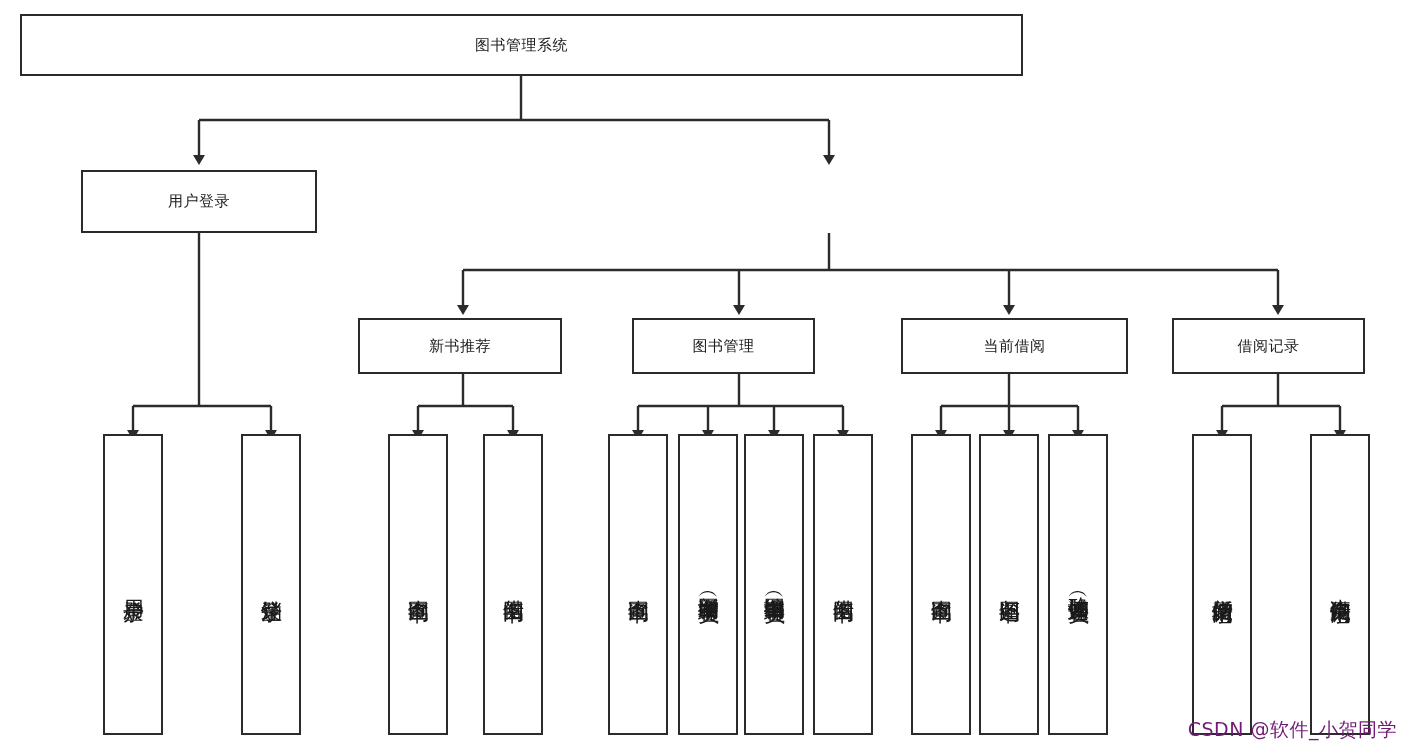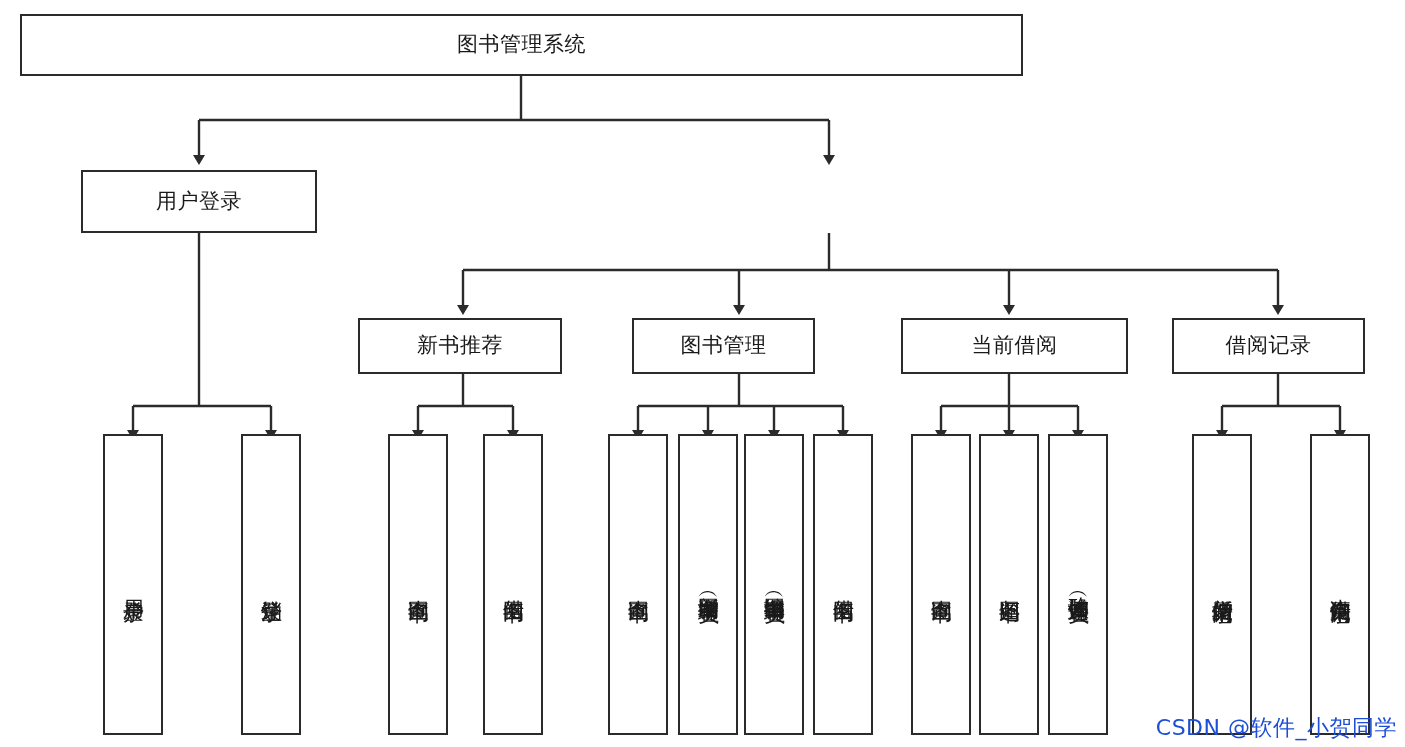--- a/index.html
+++ b/index.html
@@ -33,39 +33,39 @@
     position: absolute;
     box-sizing: border-box;
     border: 2px solid #2b2b2b;
     background: #ffffff;
     display: flex;
     align-items: center;
     justify-content: center;
     color: #1a1a1a;
   }
   .node-h {
-    font-size: 21px;
+    font-size: 15px;
     line-height: 1.1;
     letter-spacing: 0.5px;
     white-space: nowrap;
   }
   .node-v {
     writing-mode: vertical-rl;
     text-orientation: upright;
     font-size: 21px;
     line-height: 1.28;
     letter-spacing: 1px;
     white-space: nowrap;
   }
   .watermark {
     position: absolute;
     right: 8px;
     bottom: 4px;
-    font-size: 22px;
-    color: #1d4ed8;
+    font-size: 19px;
+    color: #701a75;
     letter-spacing: 0.5px;
     white-space: nowrap;
     pointer-events: none;
   }
 </style>
 </head>
 <body>
 
 <div id="diagram-root">
 

